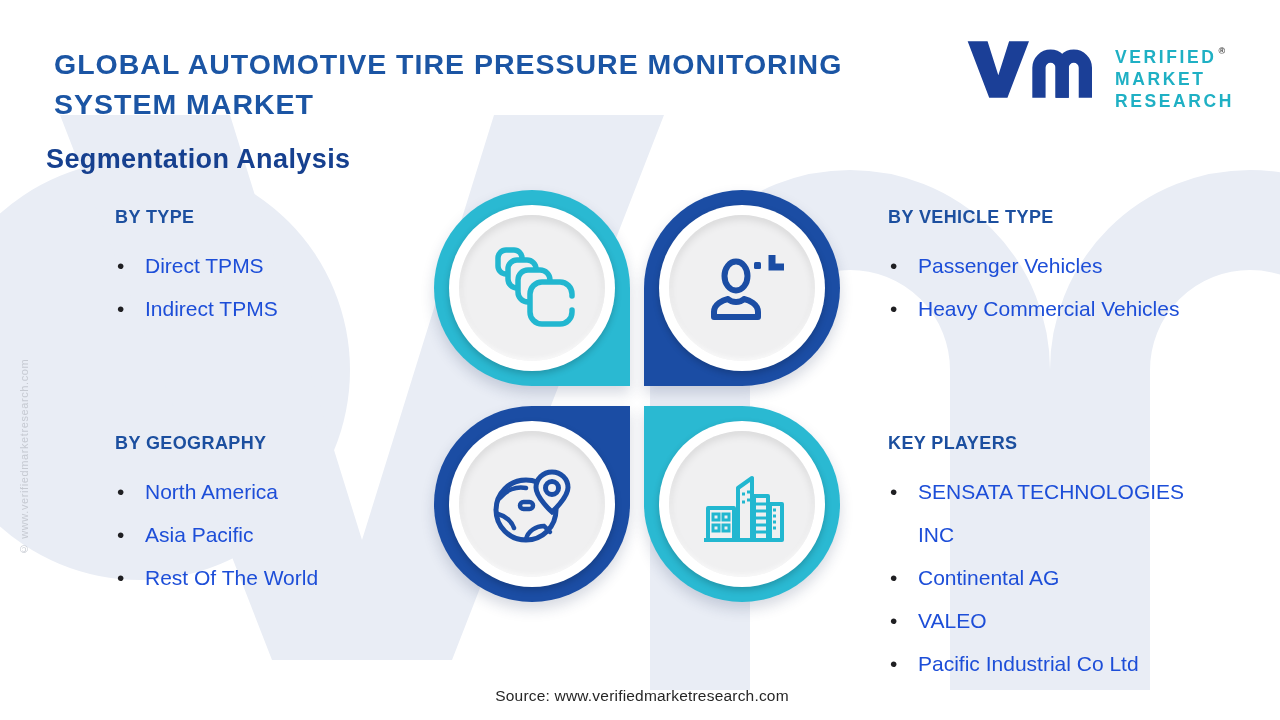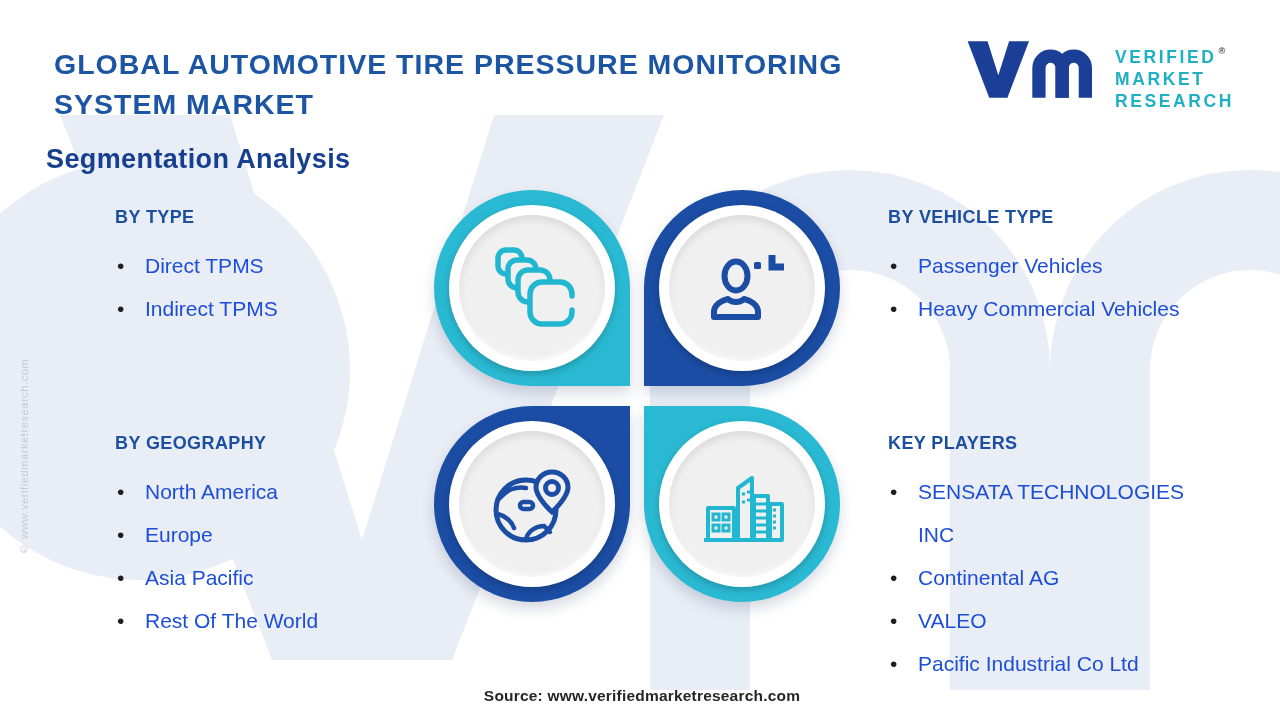--- a/index.html
+++ b/index.html
@@ -46,21 +46,21 @@
   .quad.tr{border-radius:98px 98px 98px 0;}
   .quad.bl{border-radius:98px 0 98px 98px;}
   .quad.br{border-radius:0 98px 98px 98px;}
   .inner-white{width:166px;height:166px;border-radius:50%;background:#ffffff;
     display:flex;align-items:center;justify-content:center;box-shadow:0 3px 7px rgba(0,0,0,0.2);}
   .inner-gray{width:146px;height:146px;border-radius:50%;background:#f0f0f1;
     display:flex;align-items:center;justify-content:center;
     box-shadow:inset 0 4px 8px rgba(0,0,0,0.10), inset 0 -2px 4px rgba(255,255,255,0.9);}
   
   .source{position:absolute;left:4px;right:0;top:687px;z-index:2;text-align:center;
-    font-size:15.5px;font-weight:700;color:#262626;letter-spacing:0.2px;}
+    font-size:15.5px;font-weight:400;color:#262626;letter-spacing:0.2px;}
 </style>
 </head>
 <body>
 
 <div class="canvas">
 
   <svg class="watermark" width="1280" height="720" viewBox="0 0 1280 720">
     <circle cx="140" cy="370" r="210" fill="#e9edf5"></circle>
     <path d="M60,115 L230,115 L362,540 L494,115 L664,115 L452,660 L272,660 Z" fill="#e9edf5"></path>
     <path d="M700,690 V370 a150,150 0 0 1 300,0 V690" fill="none" stroke="#e9edf5" stroke-width="100"></path>
@@ -101,21 +101,20 @@
     <ul>
       <li>Passenger Vehicles</li>
       <li>Heavy Commercial Vehicles</li>
     </ul>
   </div>
 
   <div class="section" id="by-geography">
     <h2>BY GEOGRAPHY</h2>
     <ul>
       <li>North America</li>
-      <li>Europe</li>
       <li>Asia Pacific</li>
       <li>Rest Of The World</li>
     </ul>
   </div>
 
   <div class="section" id="key-players">
     <h2>KEY PLAYERS</h2>
     <ul>
       <li>SENSATA TECHNOLOGIES INC</li>
       <li>Continental AG</li>

